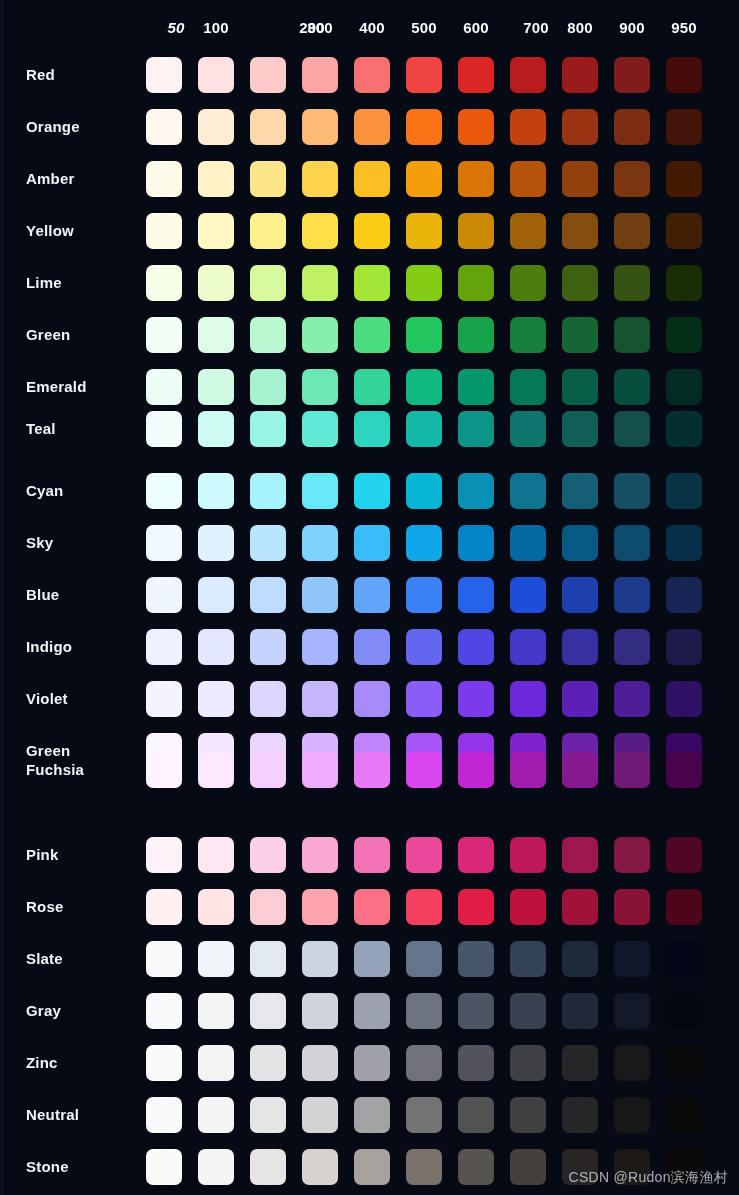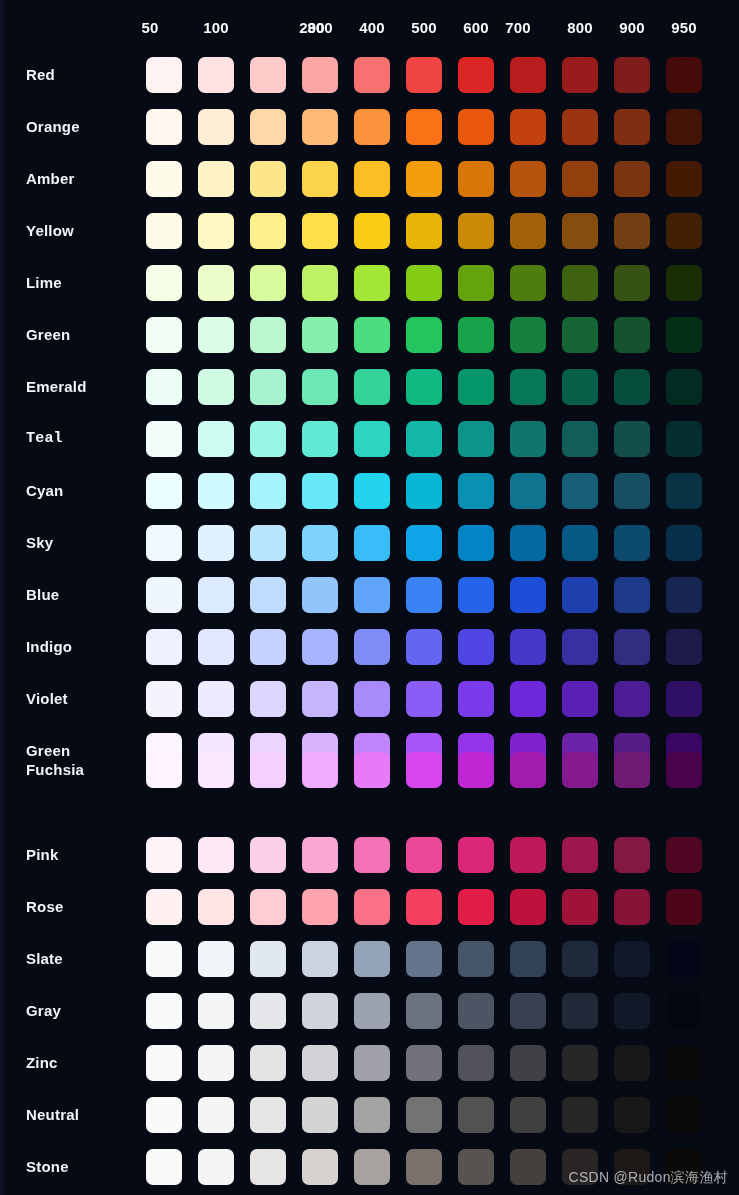--- a/index.html
+++ b/index.html
@@ -93,28 +93,28 @@
   }
 </style>
 </head>
 <body>
 
 <div id="palette-root">
 
   <div id="left-edge-strip"></div>
 
   <div id="column-header-row">
-      <div class="col-header" style="left: 132px;">50</div>
+      <div class="col-header" style="left: 158px; font-style: italic;">50</div>
       <div class="col-header" style="left: 198px;">100</div>
       <div class="col-header" style="left: 250px; margin-left: 44px;">200</div>
       <div class="col-header" style="left: 302px;">300</div>
       <div class="col-header" style="left: 354px; text-align: center;">400</div>
       <div class="col-header" style="left: 406px;">500</div>
       <div class="col-header" style="left: 458px;">600</div>
-      <div class="col-header" style="left: 500px;">700</div>
+      <div class="col-header" style="left: 518px;">700</div>
       <div class="col-header" style="left: 562px;">800</div>
       <div class="col-header" style="left: 614px;">900</div>
       <div class="col-header" style="left: 666px;">950</div>
     </div>
 
   <div id="rows-container">
       <div class="palette-row" style="top: 49px;">
         <div class="row-label">Red</div>
         <div class="swatch" title="Red 50 #fef2f2" style="left: 146px; background: rgb(254, 242, 242);"></div>
         <div class="swatch" title="Red 100 #fee2e2" style="left: 198px; background: rgb(254, 226, 226);"></div>
@@ -205,21 +205,21 @@
         <div class="swatch" title="Emerald 200 #a7f3d0" style="left: 250px; background: rgb(167, 243, 208);"></div>
         <div class="swatch" title="Emerald 300 #6ee7b7" style="left: 302px; background: rgb(110, 231, 183);"></div>
         <div class="swatch" title="Emerald 400 #34d399" style="left: 354px; background: rgb(52, 211, 153);"></div>
         <div class="swatch" title="Emerald 500 #10b981" style="left: 406px; background: rgb(16, 185, 129);"></div>
         <div class="swatch" title="Emerald 600 #059669" style="left: 458px; background: rgb(5, 150, 105);"></div>
         <div class="swatch" title="Emerald 700 #047857" style="left: 510px; background: rgb(4, 120, 87);"></div>
         <div class="swatch" title="Emerald 800 #065f46" style="left: 562px; background: rgb(6, 95, 70);"></div>
         <div class="swatch" title="Emerald 900 #064e3b" style="left: 614px; background: rgb(6, 78, 59);"></div>
         <div class="swatch" title="Emerald 950 #022c22" style="left: 666px; background: rgb(2, 44, 34);"></div>
       </div>
-      <div class="palette-row" style="top: 413px; font-family: Liberation Mono, monospace;">
+      <div class="palette-row" style="top: 403px;">
         <div class="row-label">Teal</div>
         <div class="swatch" title="Teal 50 #f0fdfa" style="left: 146px; background: rgb(240, 253, 250);"></div>
         <div class="swatch" title="Teal 100 #ccfbf1" style="left: 198px; background: rgb(204, 251, 241);"></div>
         <div class="swatch" title="Teal 200 #99f6e4" style="left: 250px; background: rgb(153, 246, 228);"></div>
         <div class="swatch" title="Teal 300 #5eead4" style="left: 302px; background: rgb(94, 234, 212);"></div>
         <div class="swatch" title="Teal 400 #2dd4bf" style="left: 354px; background: rgb(45, 212, 191);"></div>
         <div class="swatch" title="Teal 500 #14b8a6" style="left: 406px; background: rgb(20, 184, 166);"></div>
         <div class="swatch" title="Teal 600 #0d9488" style="left: 458px; background: rgb(13, 148, 136);"></div>
         <div class="swatch" title="Teal 700 #0f766e" style="left: 510px; background: rgb(15, 118, 110);"></div>
         <div class="swatch" title="Teal 800 #115e59" style="left: 562px; background: rgb(17, 94, 89);"></div>

